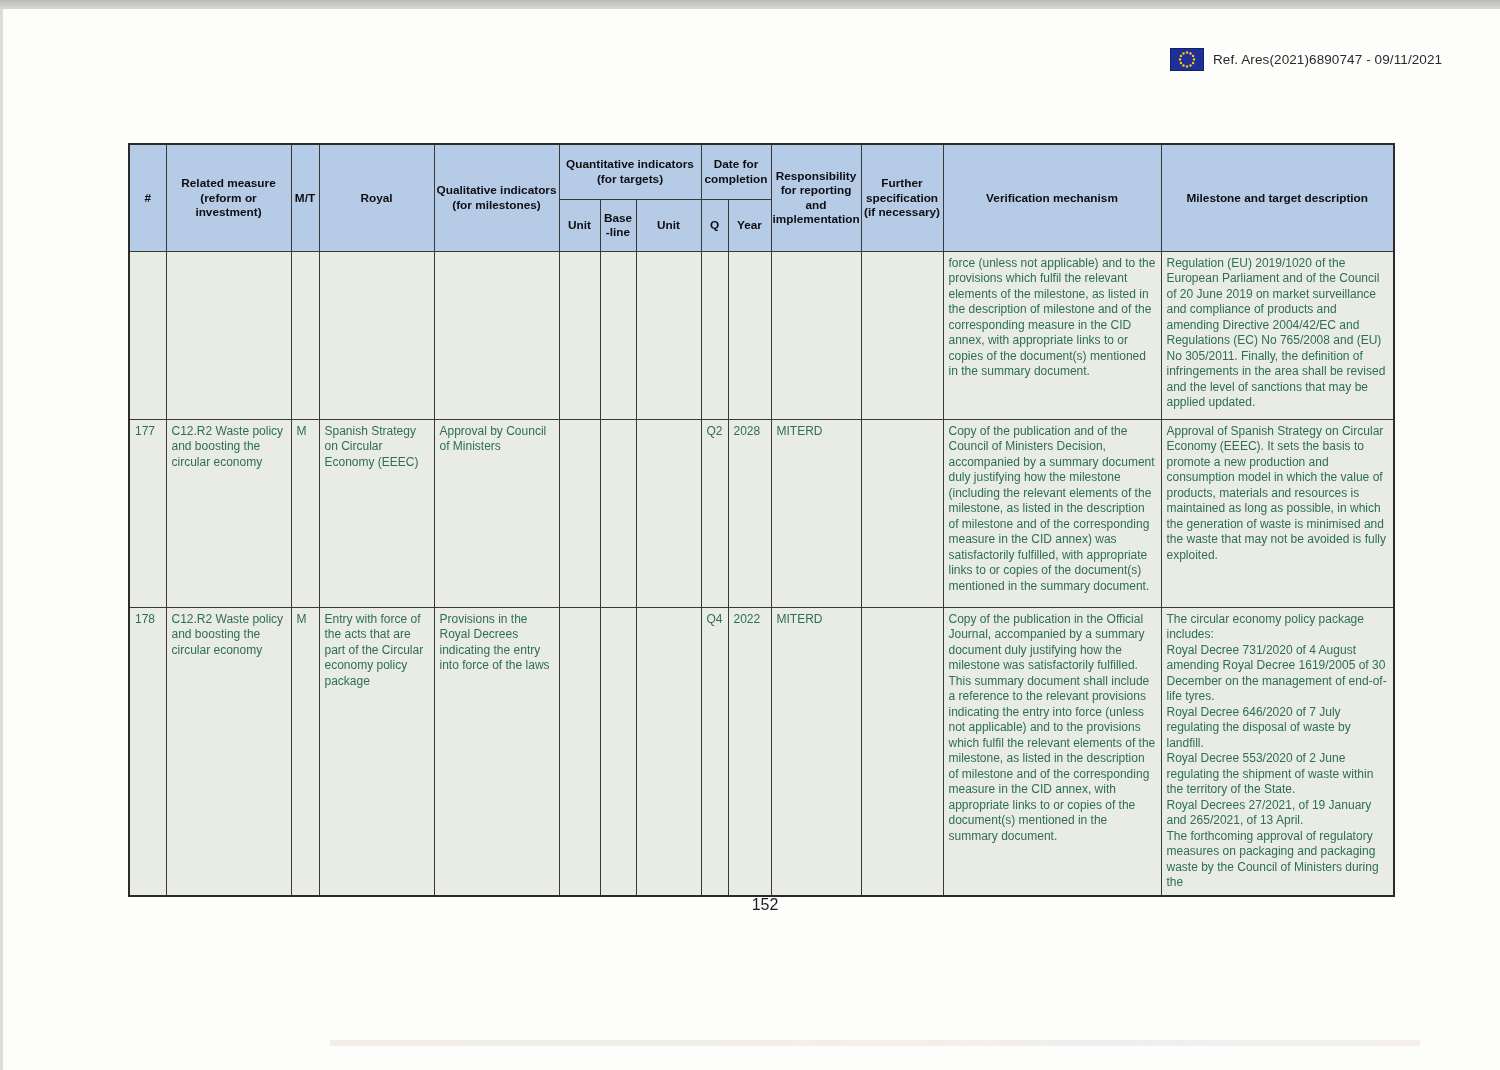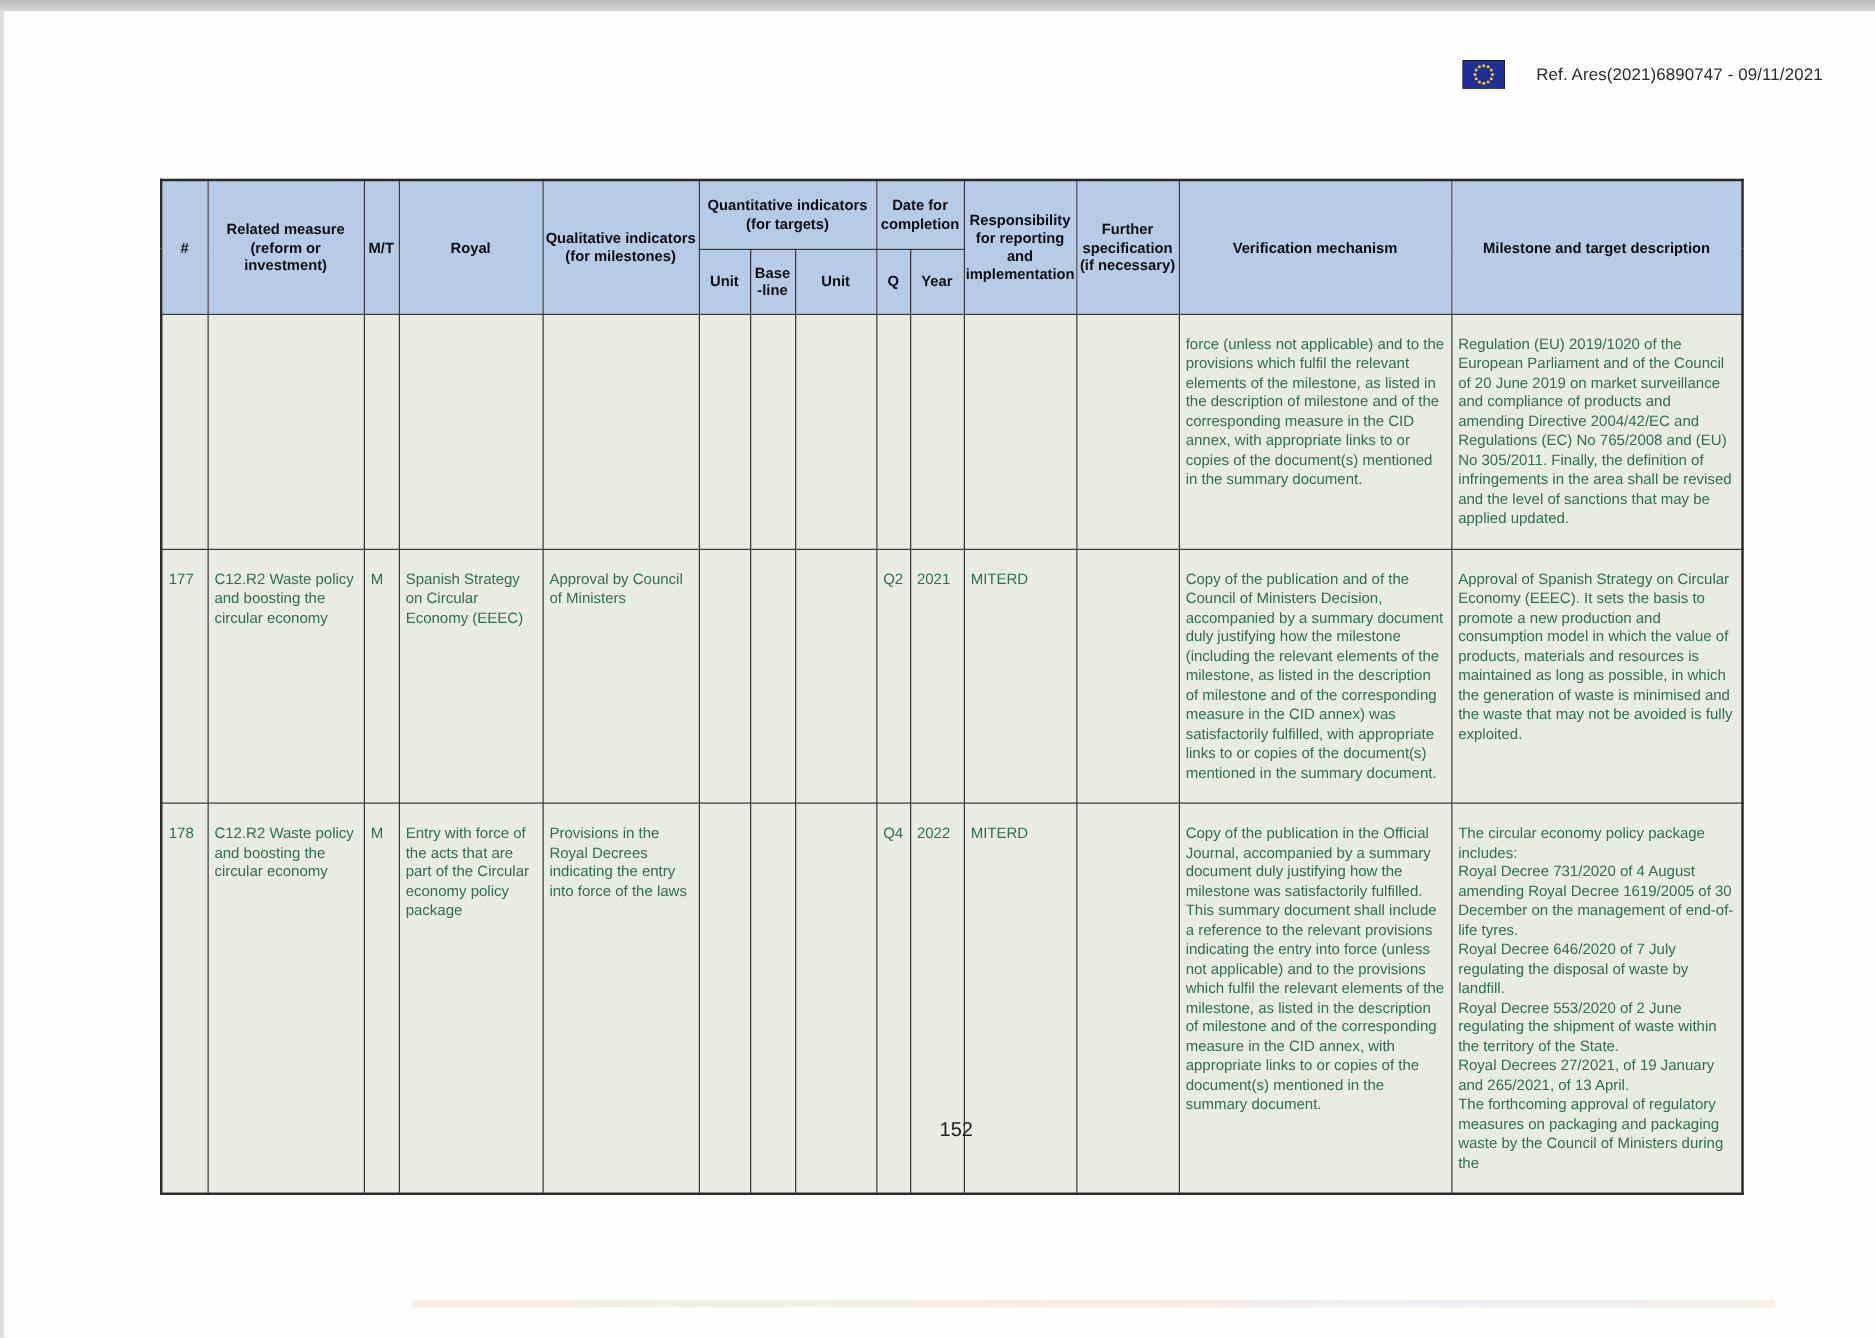--- a/index.html
+++ b/index.html
@@ -21,21 +21,21 @@
   .scan-bottom-strip {
     position:absolute; top:1040px; left:330px; width:1090px; height:6px;
     background:linear-gradient(90deg,
       rgba(216,160,140,.18), rgba(190,200,170,.25),
       rgba(230,170,150,.20), rgba(180,190,200,.22), rgba(210,180,160,.18));
   }
   .ref-header {
     position:absolute; top:48px; left:1170px;
     display:flex; align-items:center; gap:9px;
   }
-  .ref-text { font-size:13.5px; color:#2a2a2a; letter-spacing:.1px;margin-left:16px; }
+  .ref-text { font-size:13.5px; color:#2a2a2a; letter-spacing:.1px; }
 
   .table-wrap { position:absolute; left:128px; top:143px; }
   table.main {
     border-collapse:collapse; table-layout:fixed; width:1265px;
     border:2px solid #2b2b2b;
   }
   table.main th, table.main td {
     border:1px solid #383838;
     overflow:hidden;
   }
@@ -51,21 +51,21 @@
     line-height:14.5px;
     border-bottom-width:2px;
   }
   tbody td {
     background:#e8ece3;
     color:#2e6e54;
     font-size:12px;
     line-height:15.5px;
     vertical-align:top;
     text-align:left;
-    padding:16px 5px;
+    padding:4px 5px;
   }
   tbody td.center { text-align:left; }
   td.pre, th.pre { white-space:pre-line; }
   tr.row-a { height:168px; }
   tr.row-b { height:188px; }
   tr.row-c { height:276px;border-radius:23px; }
   tr.hdr-group { height:55px; }
   tr.hdr-sub { height:52px; }
 
   .page-number {
@@ -172,21 +172,21 @@
       <tr class="row-b">
         <td class="center">177</td>
         <td>C12.R2 Waste policy and boosting the circular economy</td>
         <td class="center">M</td>
         <td>Spanish Strategy on Circular Economy (EEEC)</td>
         <td>Approval by Council of Ministers</td>
         <td class="center"></td>
         <td class="center"></td>
         <td class="center"></td>
         <td class="center">Q2</td>
-        <td class="center">2021</td>
+        <td class="center">2028</td>
         <td>MITERD</td>
         <td></td>
         <td>Copy of the publication and of the Council of Ministers Decision, accompanied by a summary document duly justifying how the milestone (including the relevant elements of the milestone, as listed in the description of milestone and of the corresponding measure in the CID annex) was satisfactorily fulfilled, with appropriate links to or copies of the document(s) mentioned in the summary document.</td>
         <td>Approval of Spanish Strategy on Circular Economy (EEEC). It sets the basis to promote a new production and consumption model in which the value of products, materials and resources is maintained as long as possible, in which the generation of waste is minimised and the waste that may not be avoided is fully exploited.</td>
       </tr>
       <tr class="row-c">
         <td class="center">178</td>
         <td>C12.R2 Waste policy and boosting the circular economy</td>
         <td class="center">M</td>
         <td>Entry with force of the acts that are part of the Circular economy policy package</td>

